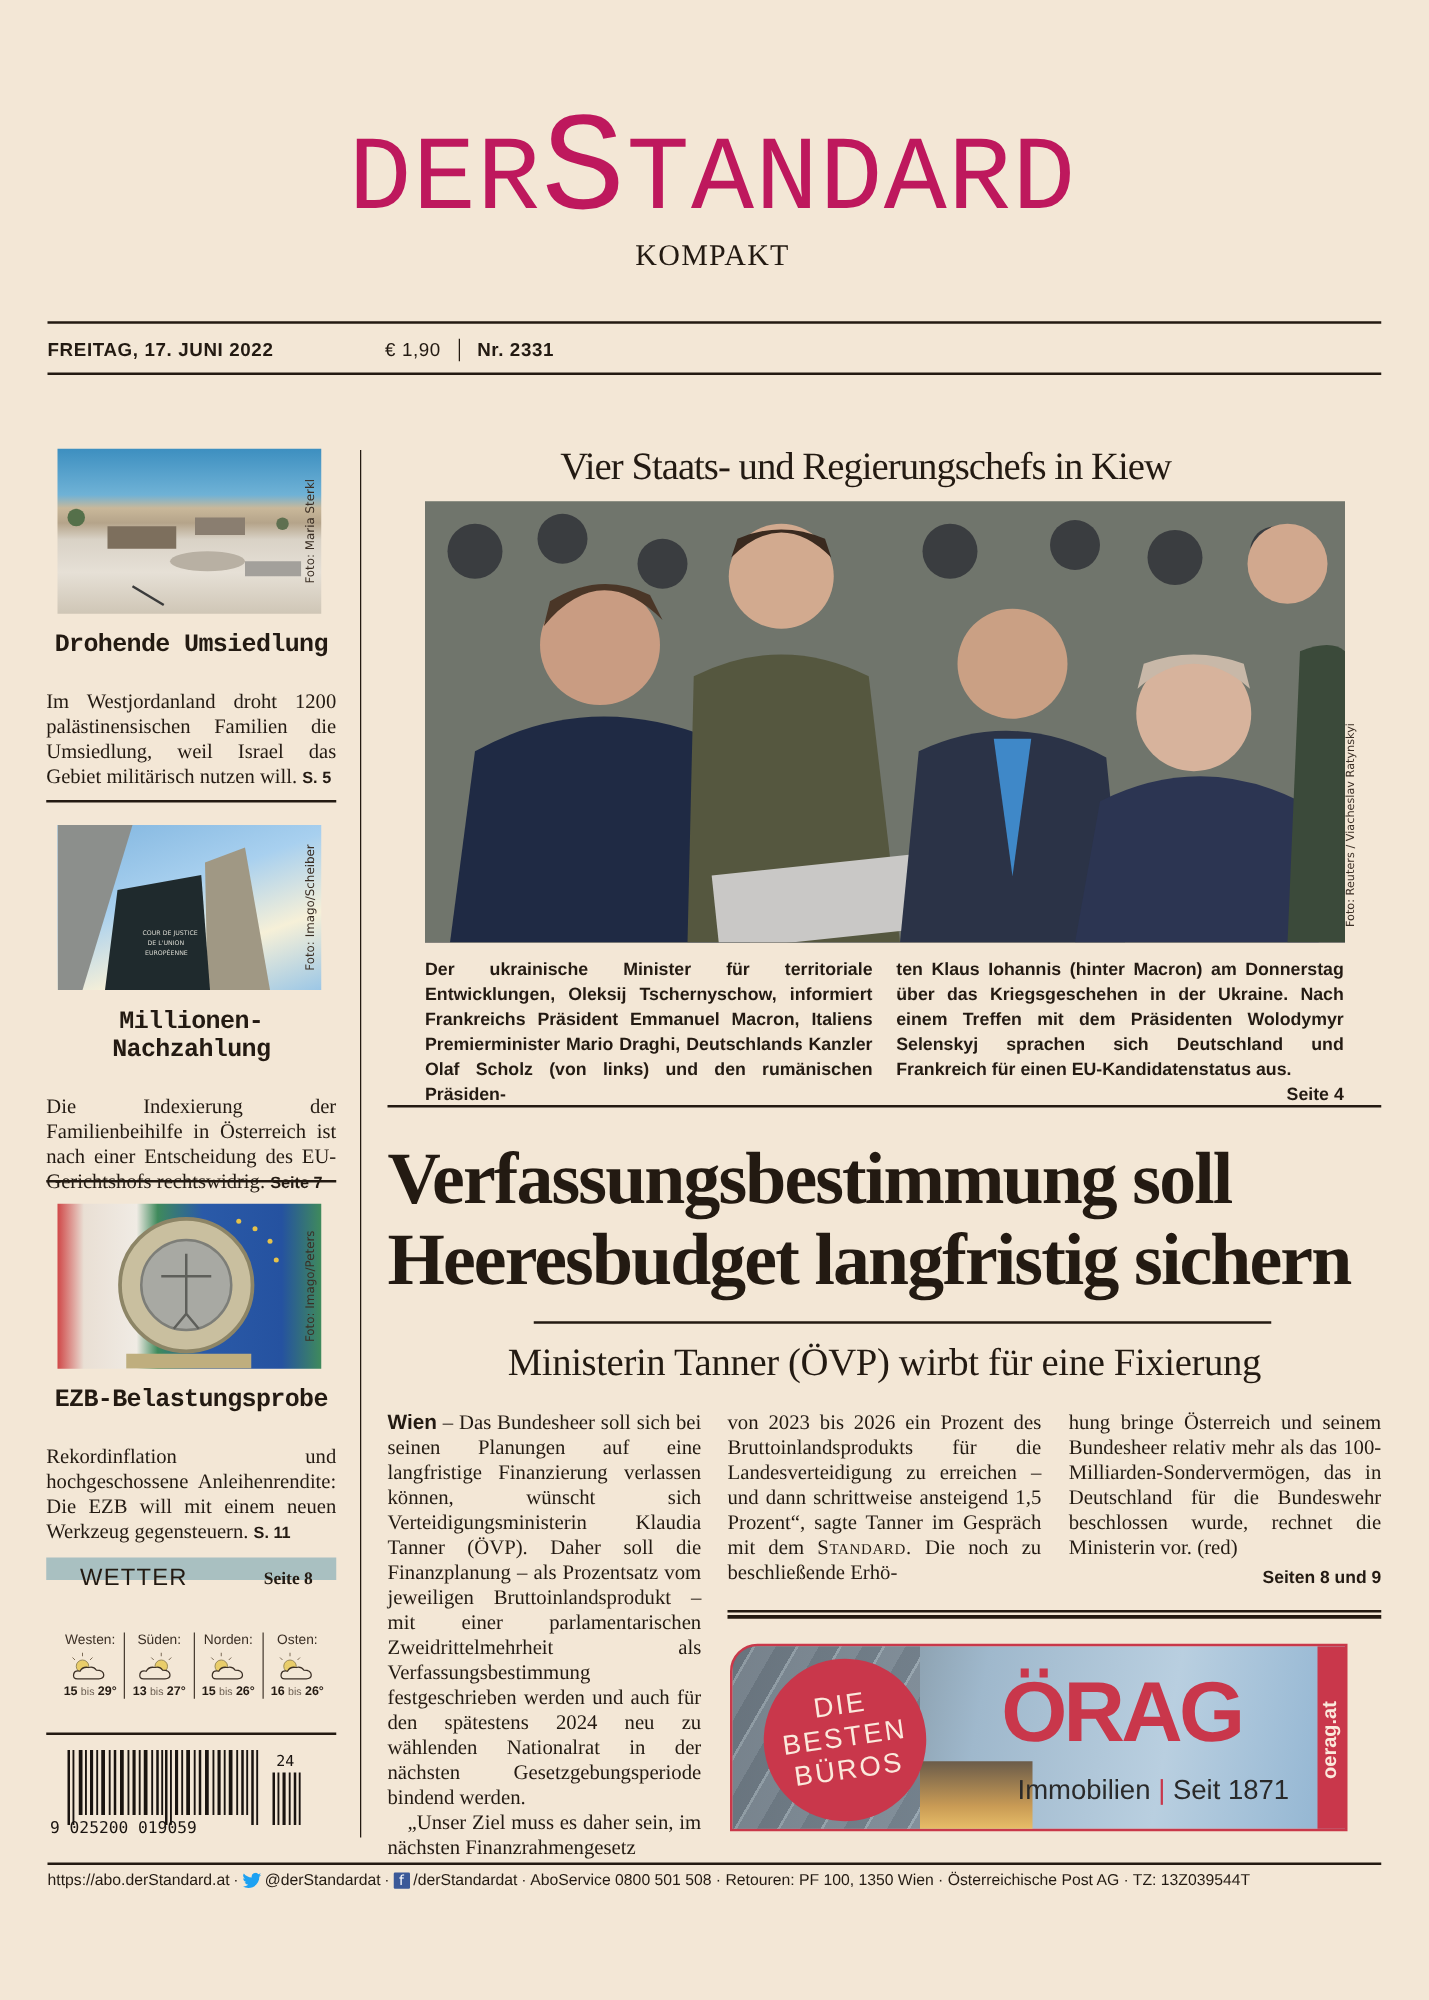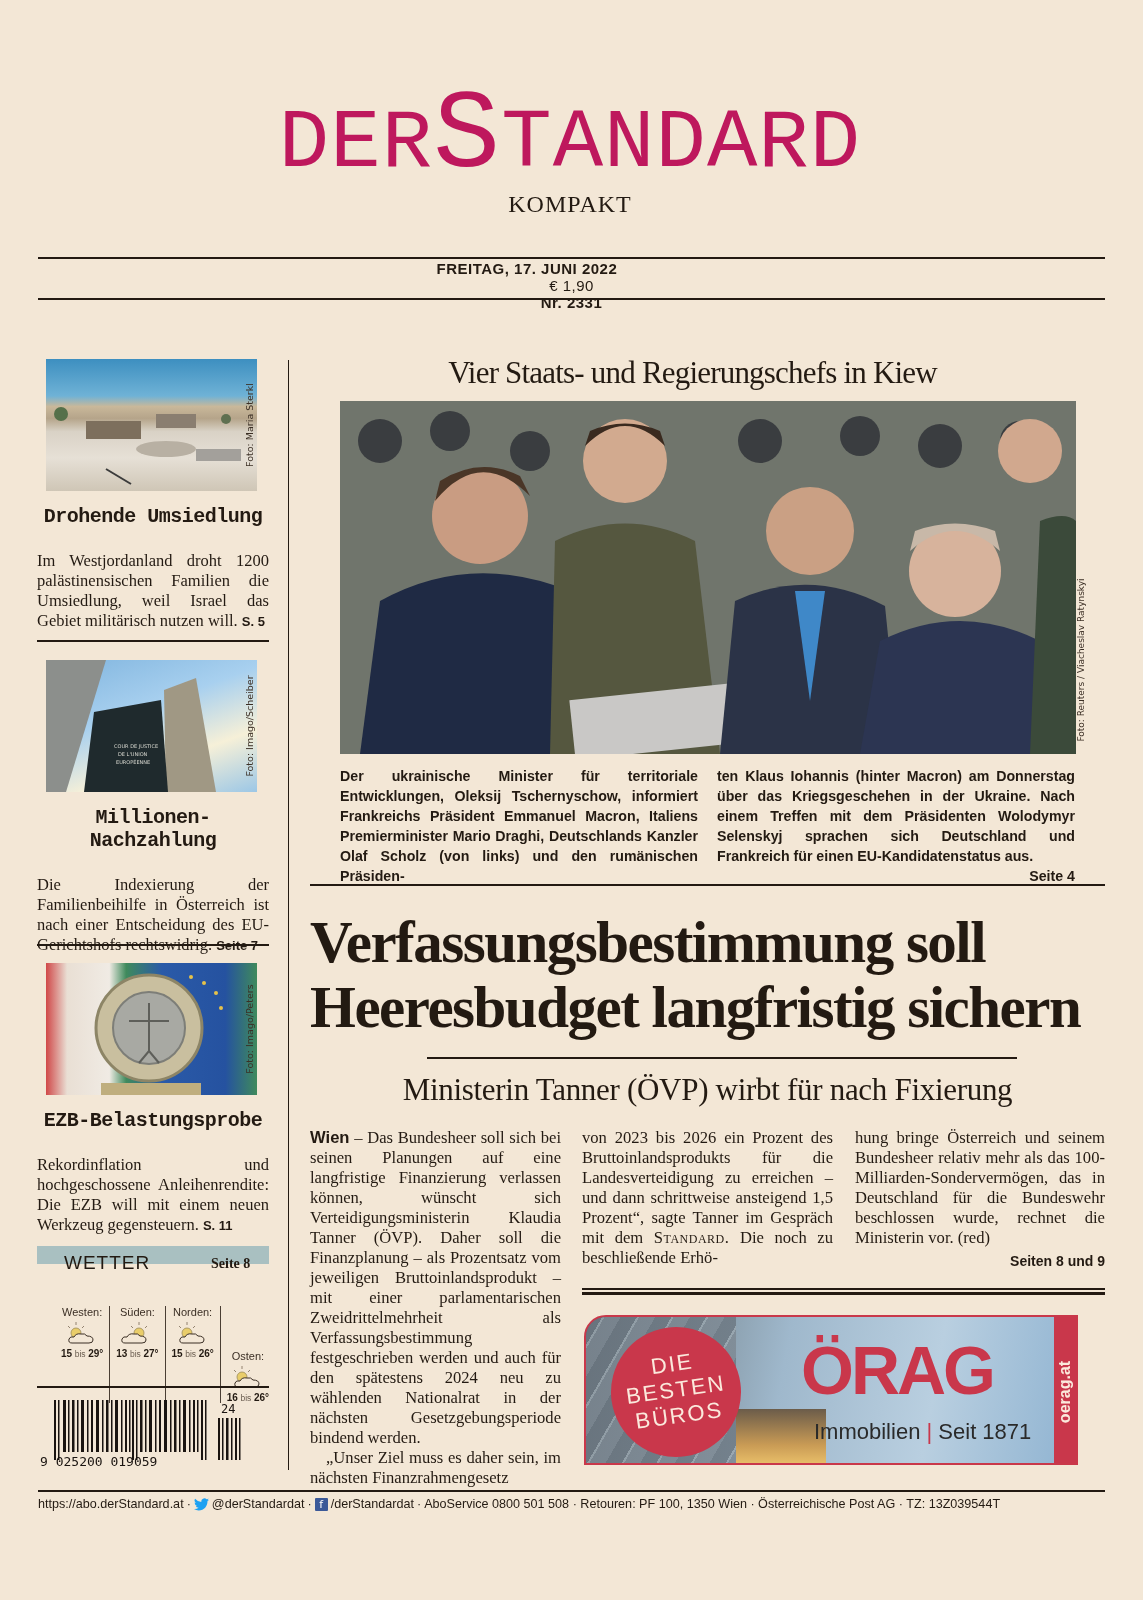--- a/index.html
+++ b/index.html
@@ -11,21 +11,21 @@
   .masthead { left: 190px; top: 92px; width: 760px; text-align: center; }
   .logo { font-family: Liberation Mono, monospace; font-size: 84px; line-height: 90px; letter-spacing: 1px; color: #be185d; white-space: nowrap; }
   .logo .big { font-size: 112px; }
   .kompakt-row { display: flex; align-items: center; gap: 8px; margin-top: -6px; flex-direction: column; }
   .kompakt-bar { flex: 1; height: 7px; background: #231a12; }
   .kompakt { font-family: "Liberation Serif", serif; font-size: 24px; letter-spacing: 1px; color: #231a12; }
 
   
   .rule { background: #231a12; height: 2px; }
   .dateline { left: 38px; top: 260px; width: 1067px; height: 40px; display: flex; align-items: center;
-    font-family: "Liberation Sans", sans-serif; font-size: 15px; flex-direction: column; }
+    font-family: "Liberation Sans", sans-serif; font-size: 15px; }
   .dateline .date { font-weight: bold; letter-spacing: 0.5px; width: 270px; }
   .dateline .tag { letter-spacing: 1px; flex: 1; }
   .dateline .price { letter-spacing: 0.5px; }
   .dateline .sep { width: 1px; height: 18px; background: #231a12; margin: 0 14px; }
   .dateline .nr { font-weight: bold; letter-spacing: 0.5px; }
 
   
   .vrule { left: 288px; top: 360px; width: 1px; height: 1110px; background: #231a12; }
   .teaser { left: 37px; width: 232px; }
   .teaser .photo { position: relative; width: 211px; height: 132px; margin-left: 9px; overflow: hidden; }
@@ -35,23 +35,23 @@
   .teaser h3 { font-family: Liberation Mono, monospace; font-weight: bold; font-size: 20px; text-align: center;
     margin-top: 14px; letter-spacing: -0.5px; }
   .teaser p { font-size: 16.5px; line-height: 20px; text-align: justify; margin-top: 23px; }
   .teaser p b { font-family: "Liberation Sans", sans-serif; font-size: 13px; }
   .hr-left { left: 37px; width: 232px; height: 2px; background: #231a12; }
 
   
   .wetter-bar { left: 37px; top: 1246px; width: 232px; height: 18px; background: #a9c0c1; }
   .wetter-label { left: 64px; top: 1252px; font-family: "Liberation Sans", sans-serif; font-size: 19px; letter-spacing: 1px; }
   .wetter-page { left: 211px; top: 1256px; font-family: Liberation Serif, serif; font-weight: bold; font-size: 14px; text-align: center; }
-  .weather { left: 55px; top: 1306px; width: 220px; display: flex; }
+  .weather { left: 45px; top: 1306px; width: 220px; display: flex; }
   .wx { flex: 1; text-align: center; font-family: "Liberation Sans", sans-serif; border-right: 1.5px solid #4a3e33; }
-  .wx:last-child { border-right: none; margin-top: 44px; }
+  .wx:last-child { border-right: none; }
   .wx .region { font-size: 11px; color: #3b2f25; }
   .wx svg { display: block; margin: 4px auto 2px; }
   .wx .temps { font-size: 9.5px; }
   .wx .temps b { font-size: 10px; }
   .wx .temps .bis { color: #6a5d50; font-size: 8.5px; }
   .barcode { left: 40px; top: 1400px; width: 210px; height: 68px; }
 
   
   .lead-head { left: 330px; top: 355px; width: 725px; text-align: center; font-size: 31px; letter-spacing: -0.8px; }
   .lead-photo { left: 340px; top: 401px; width: 736px; height: 353px; overflow: hidden; }
@@ -325,21 +325,21 @@
 <div class="abs caption c1">Der ukrainische Minister für territoriale Entwicklungen, Oleksij Tschernyschow, informiert Frankreichs Präsident Emmanuel Macron, Italiens Premierminister Mario Draghi, Deutschlands Kanzler Olaf Scholz (von links) und den rumänischen Präsiden-</div>
 <div class="abs caption c2"><span>ten Klaus Iohannis (hinter Macron) am Donnerstag über das Kriegsgeschehen in der Ukraine. Nach einem Treffen mit dem Präsidenten Wolodymyr Selenskyj sprachen sich Deutschland und Frankreich für einen EU-Kandidatenstatus aus.</span> <span class="seite">Seite 4</span></div>
 
 <div class="abs hr-main" style="top:884px;"></div>
 
 <div class="abs headline">
   <div>Verfassungsbestimmung soll</div>
   <div>Heeresbudget langfristig sichern</div>
 </div>
 <div class="abs sub-rule"></div>
-<div class="abs subhead">Ministerin Tanner (ÖVP) wirbt für nach Fixierung</div>
+<div class="abs subhead">Ministerin Tanner (ÖVP) wirbt für eine Fixierung</div>
 
 <div class="abs col k1">
   <p><b>Wien</b><span> – Das Bundesheer soll sich bei seinen Planungen auf eine langfristige Finanzierung verlassen können, wünscht sich Verteidigungsministerin Klaudia Tanner (ÖVP). Daher soll die Finanzplanung – als Prozentsatz vom jeweiligen Bruttoinlandsprodukt – mit einer parlamentarischen Zweidrittelmehrheit als Verfassungsbestimmung festgeschrieben werden und auch für den spätestens 2024 neu zu wählenden Nationalrat in der nächsten Gesetzgebungsperiode bindend werden.</span></p>
   <p class="indent">„Unser Ziel muss es daher sein, im nächsten Finanzrahmengesetz</p>
 </div>
 <div class="abs col k2">
   <p><span>von 2023 bis 2026 ein Prozent des Bruttoinlandsprodukts für die Landesverteidigung zu erreichen – und dann schrittweise ansteigend 1,5 Prozent“, sagte Tanner im Gespräch mit dem</span> <span class="sc">Standard.</span> <span>Die noch zu beschließende Erhö-</span></p>
 </div>
 <div class="abs col k3">
   <p>hung bringe Österreich und seinem Bundesheer relativ mehr als das 100-Milliarden-Sondervermögen, das in Deutschland für die Bundeswehr beschlossen wurde, rechnet die Ministerin vor. (red)</p>

